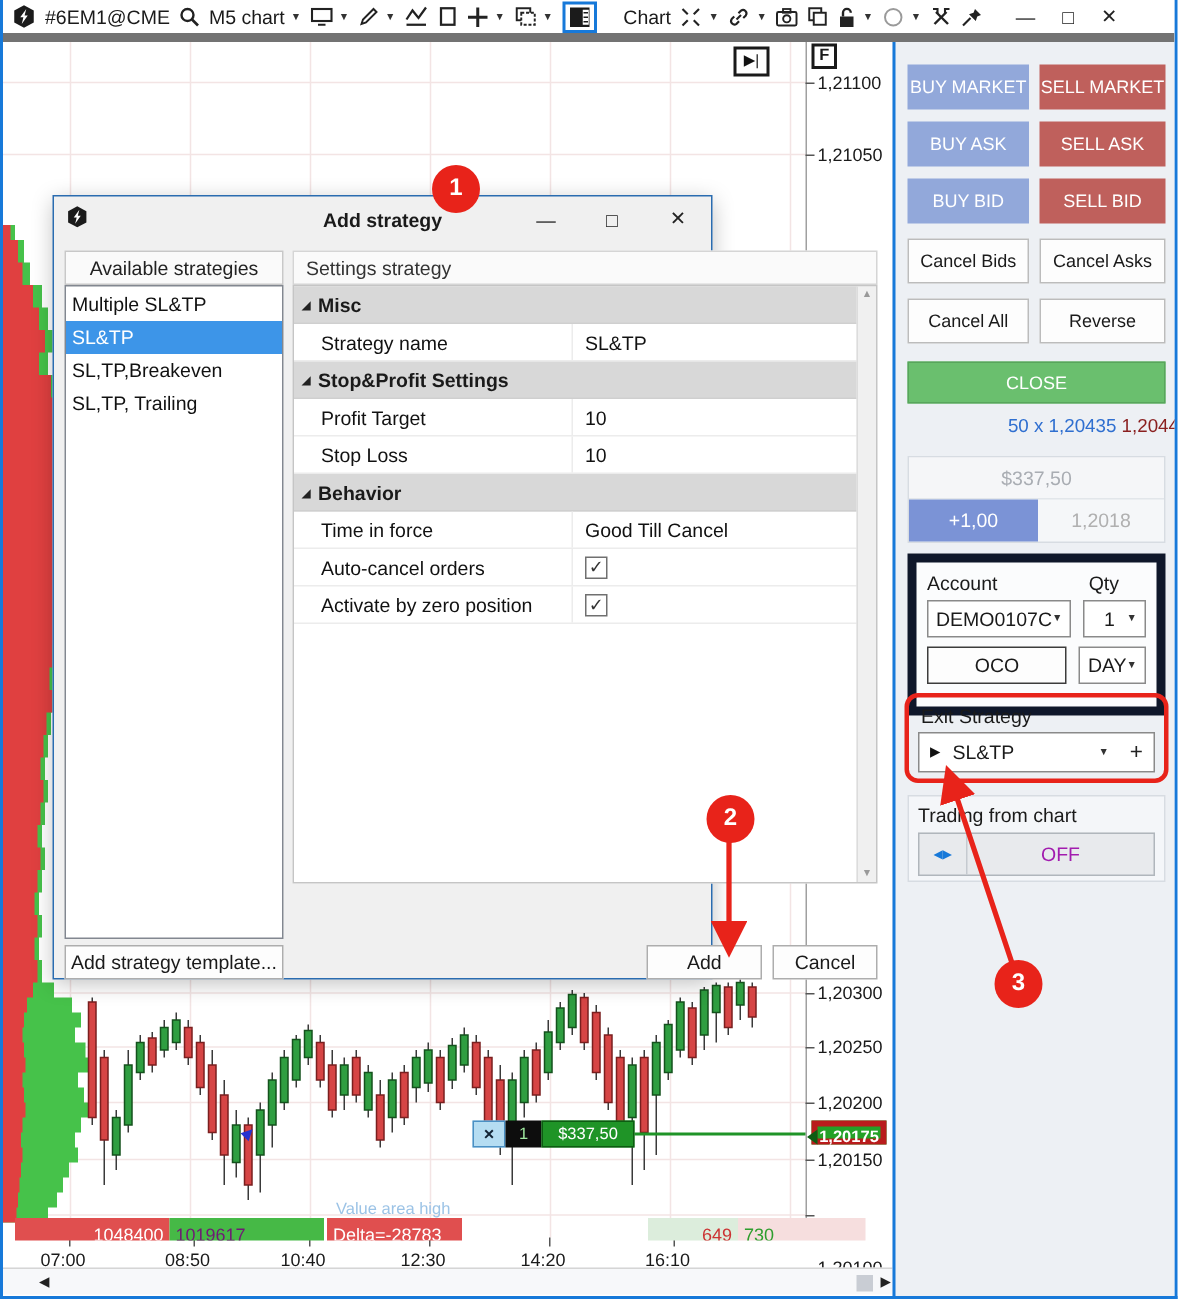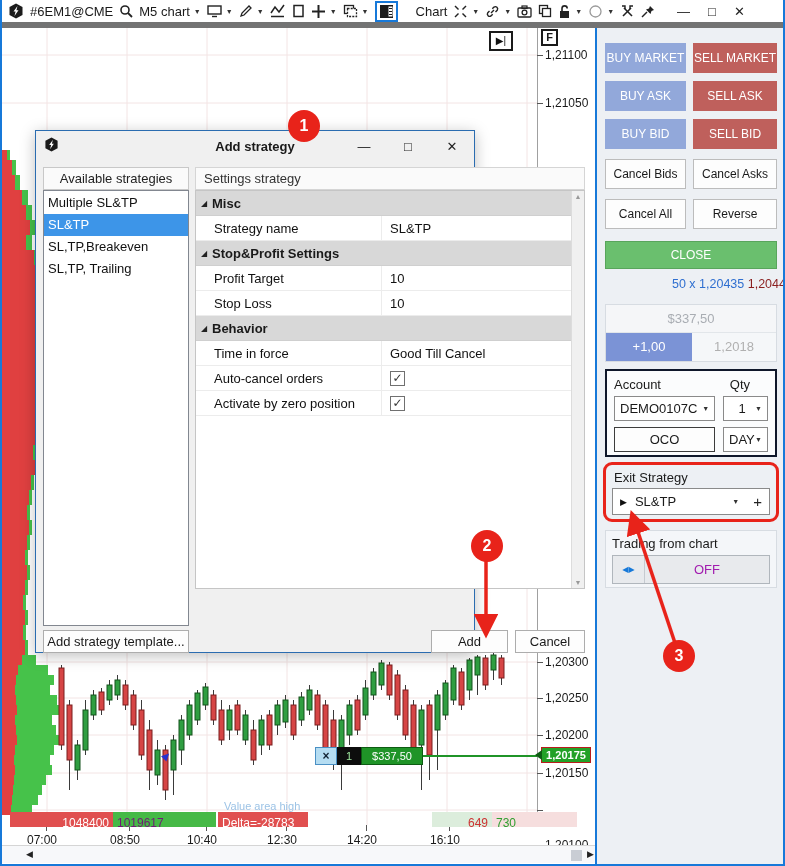--- a/index.html
+++ b/index.html
@@ -25,21 +25,21 @@
   #axis-v { position:absolute; left:535px; top:0; width:1px; height:797px; background:#a0a0a0; }
   .tlabel { position:absolute; top:805px; font-size:12px; color:#1a1a1a; transform:translateX(-50%); }
   .ttick { position:absolute; top:797px; width:1px; height:6px; background:#555; }
   .vbar { position:absolute; top:784px; height:15px; font-size:12px; line-height:15px; padding:4px 4px; overflow:hidden; }
   #value-area { position:absolute; left:222px; top:772px; font-size:11px; color:#9cc3e6; }
   #pos-line { position:absolute; left:421px; top:727px; width:114px; height:2px; background:#1f9427; }
   #pos-marker { position:absolute; left:313px; top:719px; height:18px; display:flex; }
   #pos-x { width:22px; background:#b5ddf2; border:1px solid #4a90c4; color:#123; font-weight:bold; text-align:center; line-height:16px; font-size:12px; }
   #pos-qty { width:24px; background:#0d0d0d; color:#9fe89f; text-align:center; line-height:18px; font-size:11px; }
   #pos-pnl { width:62px; background:#1f9427; border:1px solid #0d5c12; color:#fff; text-align:center; line-height:16px; font-size:11px; }
-  #price-tag { position:absolute; left:539px; top:719px; width:50px; height:16px; background:#23a127; border:1px solid #b91c1c; color:#fff; font-size:11px; font-weight:bold; text-align:center; line-height:14px; }
+  #price-tag { position:absolute; left:539px; top:719px; width:50px; height:16px; background:#23a127; border:4px solid #b91c1c; color:#fff; font-size:11px; font-weight:bold; text-align:center; line-height:14px; }
   #price-tag:before { content:""; position:absolute; left:-7px; top:2px; border-right:7px solid #0d5c12; border-top:5px solid transparent; border-bottom:5px solid transparent; }
   #marker-arrow { position:absolute; left:160px; top:722px; font-size:10px; color:#2633d0; transform:rotate(-45deg); }
   #goto-btn { position:absolute; left:487px; top:3px; width:24px; height:20px; border:2px solid #1a1a1a; background:#fff; text-align:center; line-height:16px; font-size:10px; color:#111; }
   #f-box { position:absolute; left:539px; top:1px; width:17px; height:17px; border:2px solid #1a1a1a; background:#fff; text-align:center; line-height:13px; font-size:11px; font-weight:bold; }
   #hscroll { position:absolute; left:0; top:817px; width:593px; height:18px; background:#f7f8fa; border-top:1px solid #d5d5d5; }
   #hscroll .larr { position:absolute; left:24px; top:3px; font-size:9px; color:#222; }
   #hscroll .rbox { position:absolute; left:569px; top:4px; width:11px; height:11px; background:#c9cdd4; }
   #hscroll .rarr { position:absolute; left:585px; top:3px; font-size:9px; color:#222; }
 
   
@@ -51,21 +51,21 @@
   .tbtn.plain { background:#fdfdfd; border:1px solid #bcbcbc; color:#1a1a1a; }
   .tbtn.plain.l { width:81px; } .tbtn.plain.r { width:84px; }
   #close-btn { position:absolute; left:8px; top:213px; width:172px; height:28px; background:#6abf6e; border:1px solid #58a55c; color:#fff; display:flex; align-items:center; justify-content:center; font-size:12px; }
   #quote { position:absolute; left:0; top:249px; width:208px; text-align:center; font-size:12.5px;margin-left:45px; }
   #quote .bid { color:#2f6fd0; } #quote .ask { color:#8a1f1f; }
   #info-box { position:absolute; left:8px; top:276px; width:172px; height:58px; border:1px solid #d7dce2; background:#f5f7f9; }
   #info-pnl { height:28px; border-bottom:1px solid #e2e6ea; color:#a9adb3; text-align:center; line-height:27px; font-size:13px; background:#f5f6f8; }
   #info-row { display:flex; height:28px; }
   #info-change { width:86px; background:#7b93d6; color:#fff; text-align:center; line-height:28px; font-size:13px; }
   #info-last { flex:1; color:#b0b0b0; text-align:center; line-height:28px; font-size:13px; }
-  #account-box { position:absolute; left:8px; top:341px; width:172px; height:88px; background:#fbfcfd; border:2px solid #0f172a; padding:6px 7px; }
+  #account-box { position:absolute; left:8px; top:341px; width:172px; height:108px; background:#fbfcfd; border:6px solid #0f172a; padding:6px 7px; }
   .acc-labels { display:flex; justify-content:space-between; font-size:13px; margin-bottom:4px; }
   .acc-labels .q { margin-right:18px; }
   .combo { background:#fff; border:1px solid #8a8a8a; height:25px; display:flex; align-items:center; font-size:13px; padding:0 5px; }
   .combo .car { margin-left:auto; font-size:7px; color:#333; }
   .acc-row { display:flex; gap:8px; margin-bottom:6px; }
   .acc-row .a1 { width:104px;justify-content:flex-end; } .acc-row .a2 { width:46px; }
   #oco-btn { width:104px; height:25px; border:1px solid #3c3c3c; background:#fdfdfd; display:flex; align-items:center; justify-content:center; font-size:13px; }
   #exit-box { position:absolute; left:6px; top:434px; width:176px; height:60px; border:3px solid #e8231a; border-radius:9px; padding:4px 6px; }
   #exit-label { font-size:13px; margin:1px 0 3px 2px; }
   #exit-combo { background:#fff; border:1px solid #8a8a8a; height:27px; display:flex; align-items:center; padding:0 7px; gap:8px; font-size:13px; }

